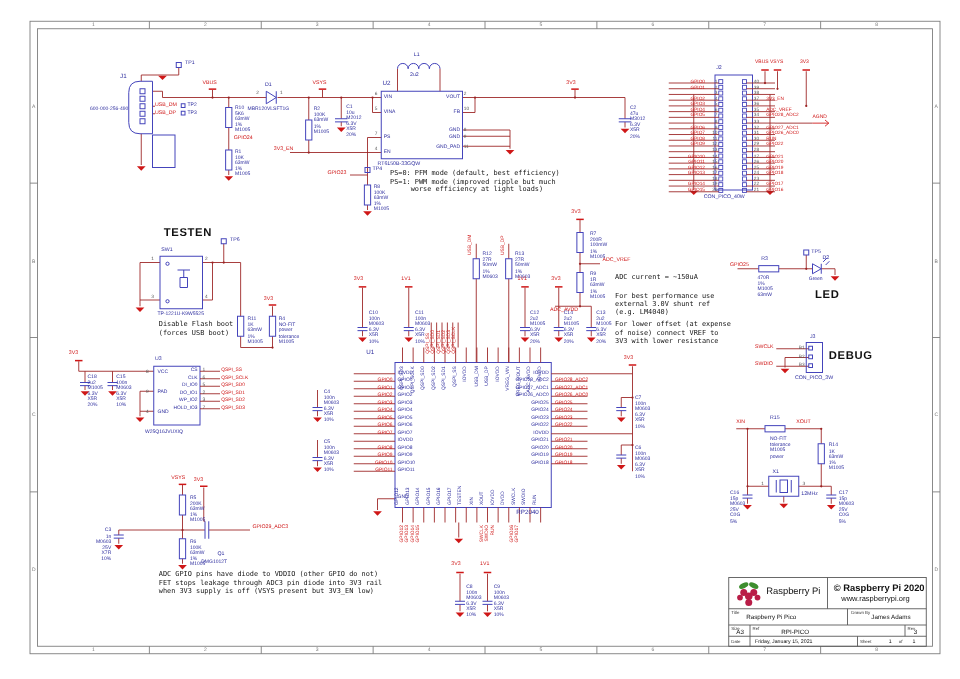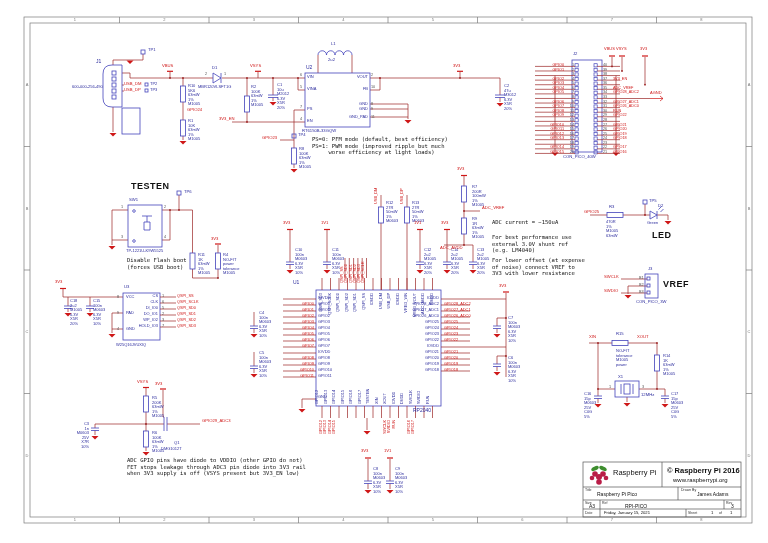--- a/index.html
+++ b/index.html
@@ -1110,21 +1110,21 @@
 <div class="t f42" style="left:658px;top:204px">D2</div>
 <div class="t f4" style="left:647px;top:221px">Green</div>
 <div class="t hdr" style="left:652px;top:230px">LED</div>
 
 <div class="t f42 red" style="left:604px;top:274.5px">SWCLK</div>
 <div class="t f42 red" style="left:604px;top:288.5px">SWDIO</div>
 <div class="t pn" style="left:639px;top:276px">B1</div>
 <div class="t pn" style="left:639px;top:283px">B2</div>
 <div class="t pn" style="left:639px;top:290px">B3</div>
 <div class="t f42" style="left:648px;top:266.5px">J3</div>
-<div class="t hdr" style="left:663px;top:279px">VREF</div>
+<div class="t hdr" style="left:663px;top:279px">DEBUG</div>
 <div class="t f42" style="left:636px;top:299.5px">CON_PICO_3W</div>
 
 <div class="t f42 red" style="left:589px;top:335px">XIN</div>
 <div class="t f42 red" style="left:637px;top:335px">XOUT</div>
 <div class="t f42" style="left:616px;top:332px">R15</div>
 <div class="t v" style="left:616px;top:349px">NO-FIT
 tolerance
 M1005
 power</div>
 <div class="t v" style="left:663px;top:354px">R14
@@ -1143,21 +1143,21 @@
 C0G
 5%</div>
 <div class="t v" style="left:671px;top:392px">C17
 15p
 M0603
 25V
 C0G
 5%</div>
 
 <div class="t tbv" style="left:613px;top:468px;font-size:7.5px">Raspberry Pi</div>
-<div class="t tbv" style="left:667px;top:466px;font-size:7.5px;font-weight:bold">© Raspberry Pi 2016</div>
+<div class="t tbv" style="left:667px;top:466px;font-size:7.5px;font-weight:bold">© Raspberry Pi 2020</div>
 <div class="t tbv" style="left:673px;top:477px;font-size:6px">www.raspberrypi.org</div>
 <div class="t lab" style="left:585px;top:488px">Title</div>
 <div class="t tbv f5" style="left:597px;top:491.5px">Raspberry Pi Pico</div>
 <div class="t lab" style="left:681px;top:488px">Drawn By</div>
 <div class="t tbv f5" style="left:697px;top:491.5px">James Adams</div>
 <div class="t lab" style="left:585px;top:501px">Size</div>
 <div class="t tbv f5" style="left:589px;top:503.5px">A3</div>
 <div class="t lab" style="left:602px;top:501px">Ref</div>
 <div class="t tbv f5" style="left:625px;top:503.5px">RPI-PICO</div>
 <div class="t lab" style="left:726px;top:501px">Rev</div>

